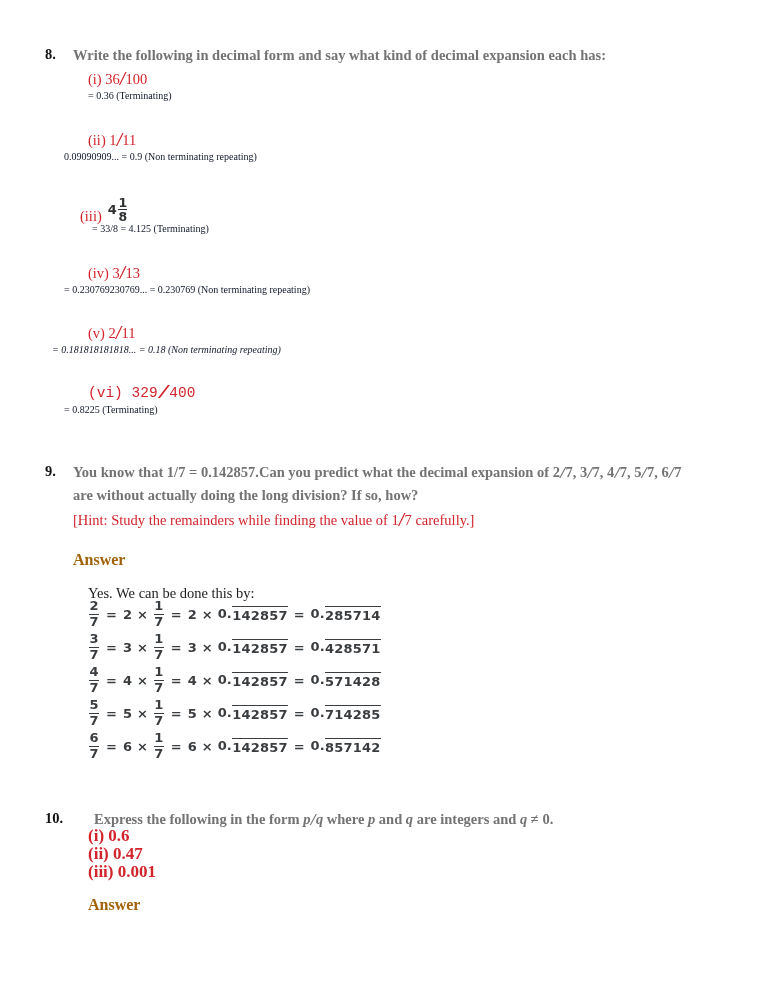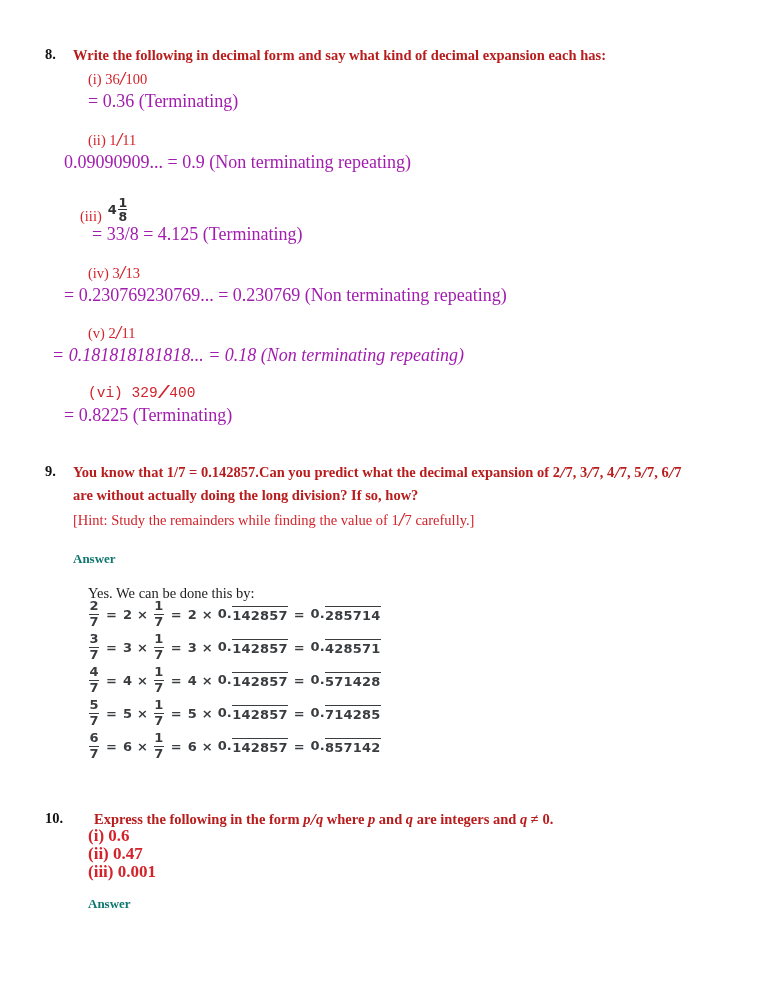--- a/index.html
+++ b/index.html
@@ -30,43 +30,43 @@
   }
   .qnum {
     font-weight: bold;
     color: #111111;
     font-size: 14.5px;
     line-height: 1.45;
     flex: 0 0 auto;
   }
   .qtext {
     font-weight: bold;
-    color: #b91c1c;
+    color: #737373;
     font-size: 14.5px;
     line-height: 1.62;
   }
   .ans-line {
     position: absolute;
-    font-size: 18px;
-    color: #a21caf;
+    font-size: 10px;
+    color: #0f172a;
     line-height: 1.35;
     white-space: nowrap;
   }
   .item-label {
     position: absolute;
     color: #d3232b;
     font-size: 14.5px;
     line-height: 1.35;
     white-space: nowrap;
   }
   .answer-head {
     position: absolute;
     font-weight: bold;
-    font-size: 13px;
-    color: #0f766e;
+    font-size: 16px;
+    color: #a16207;
   }
 
   
   .sl {
     display: inline-block;
     font-style: italic;
     font-weight: bold;
     font-size: 1.28em;
     line-height: 0.6;
     padding: 0 0.3px;

